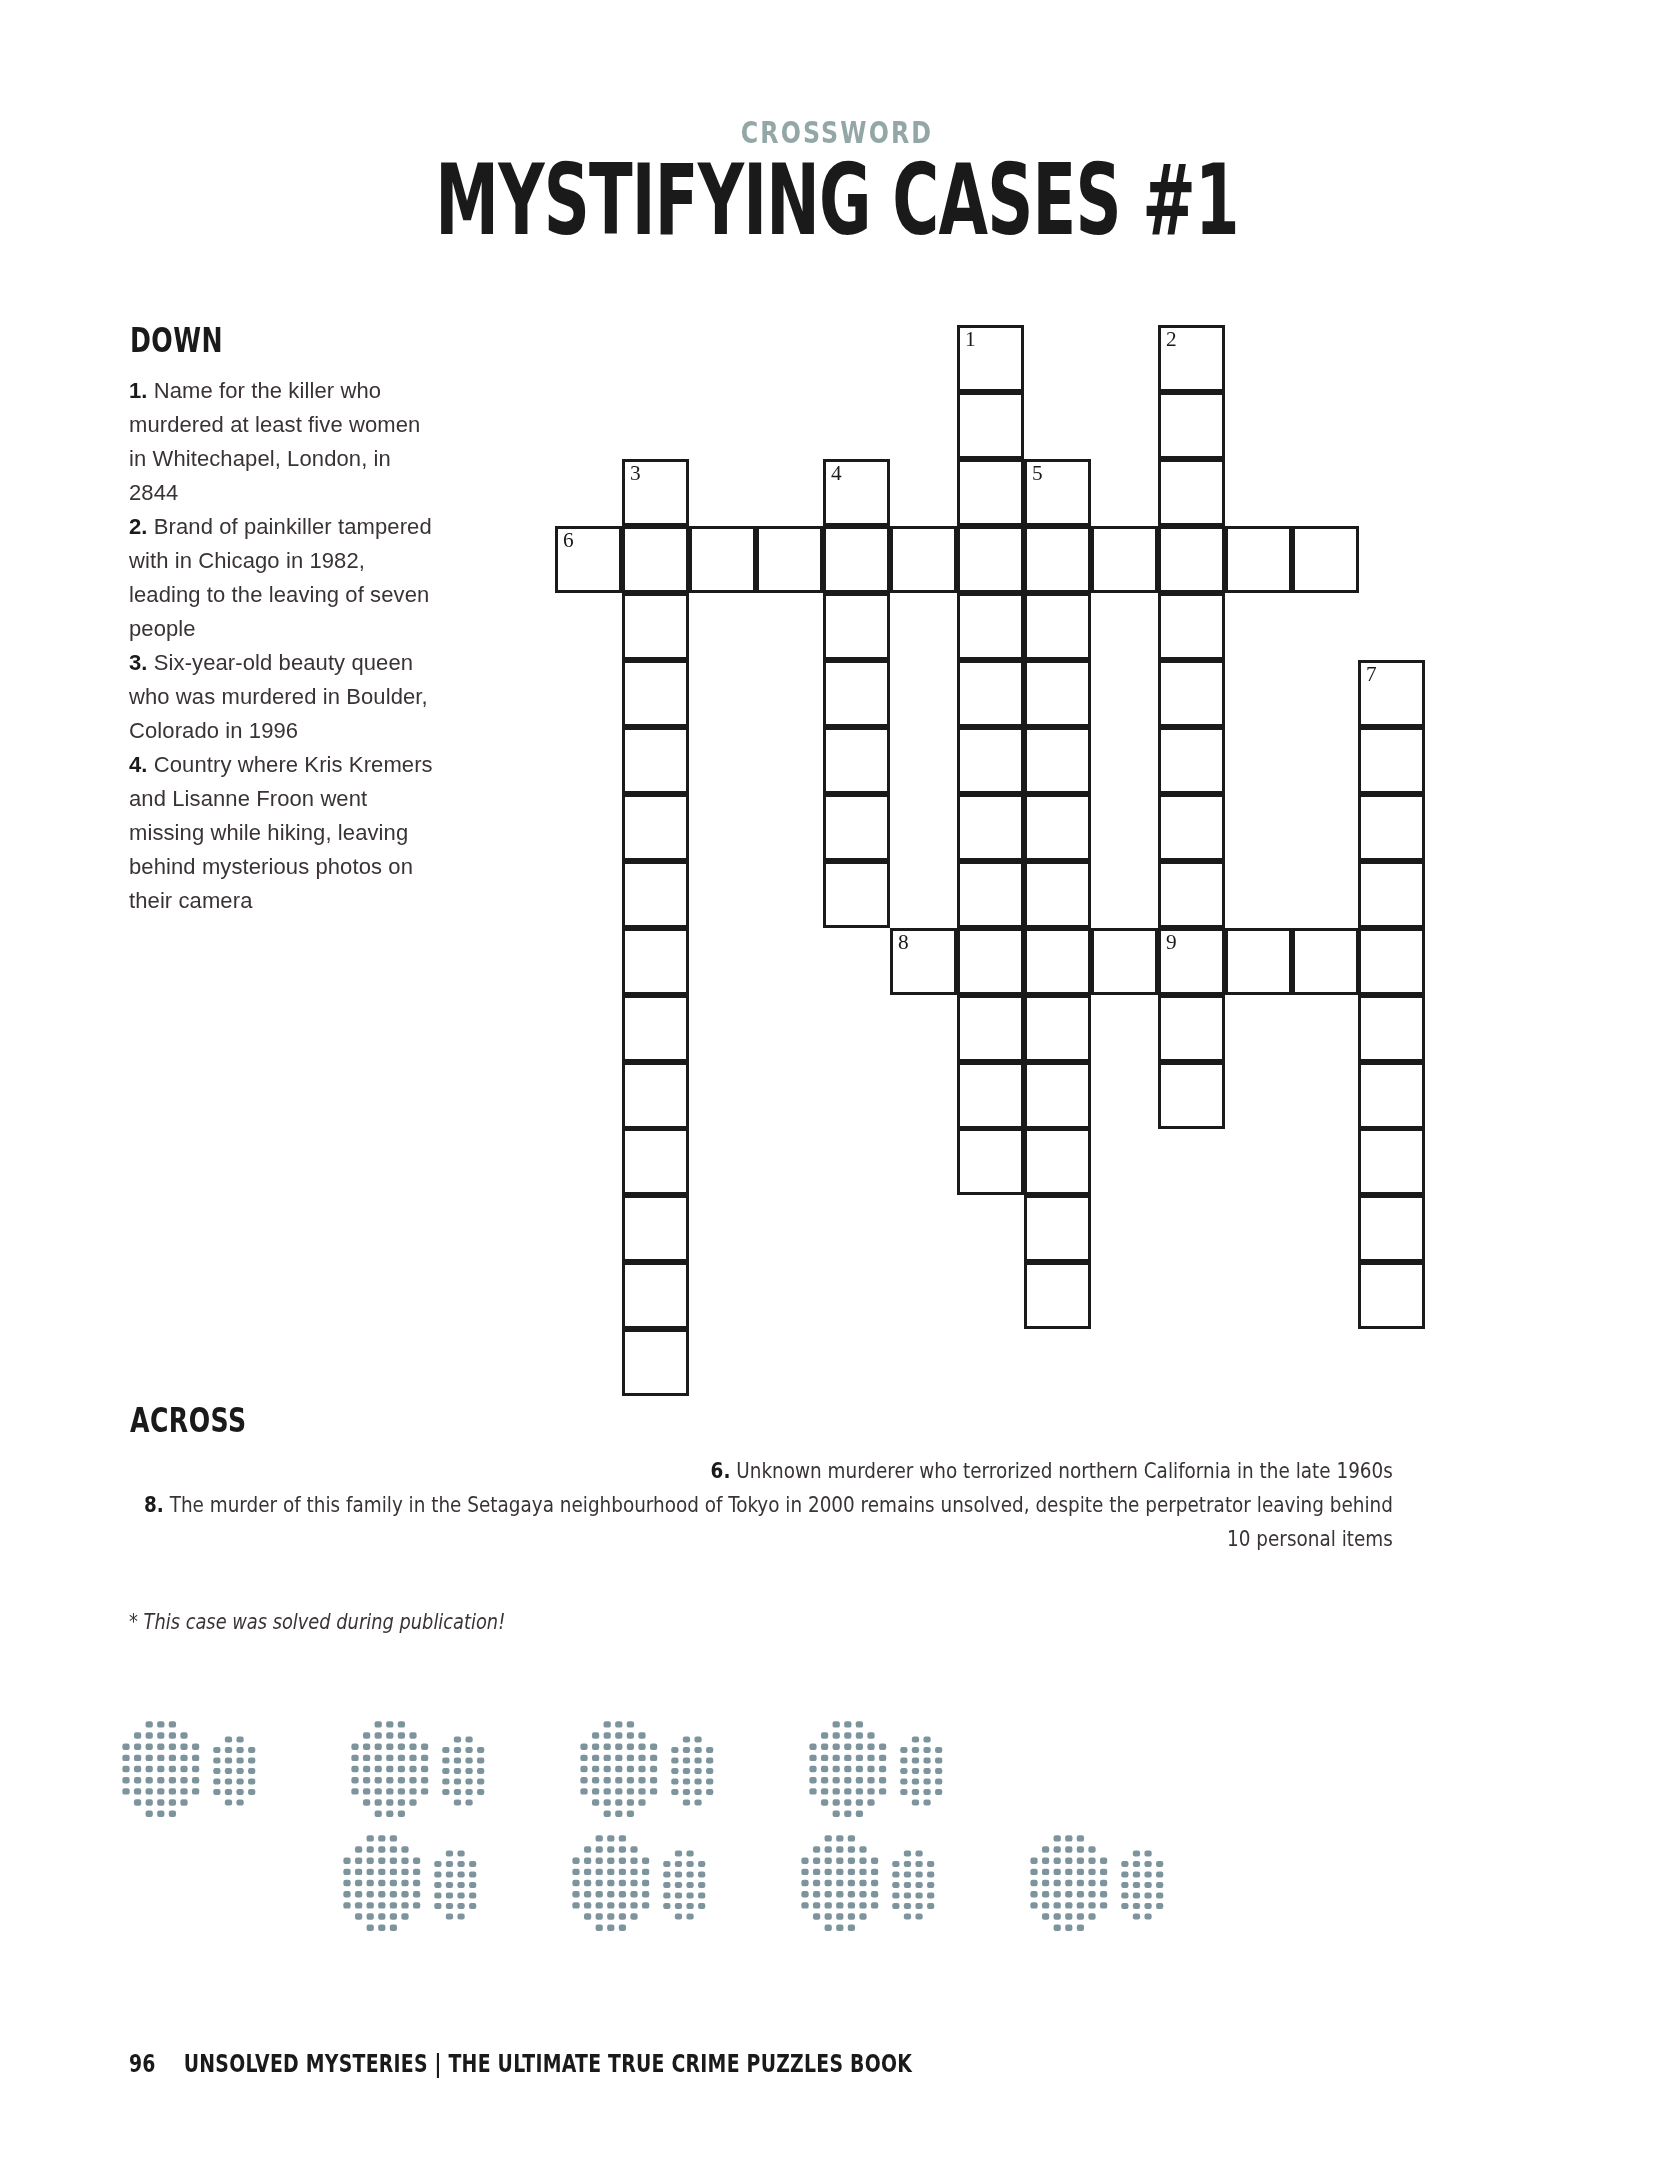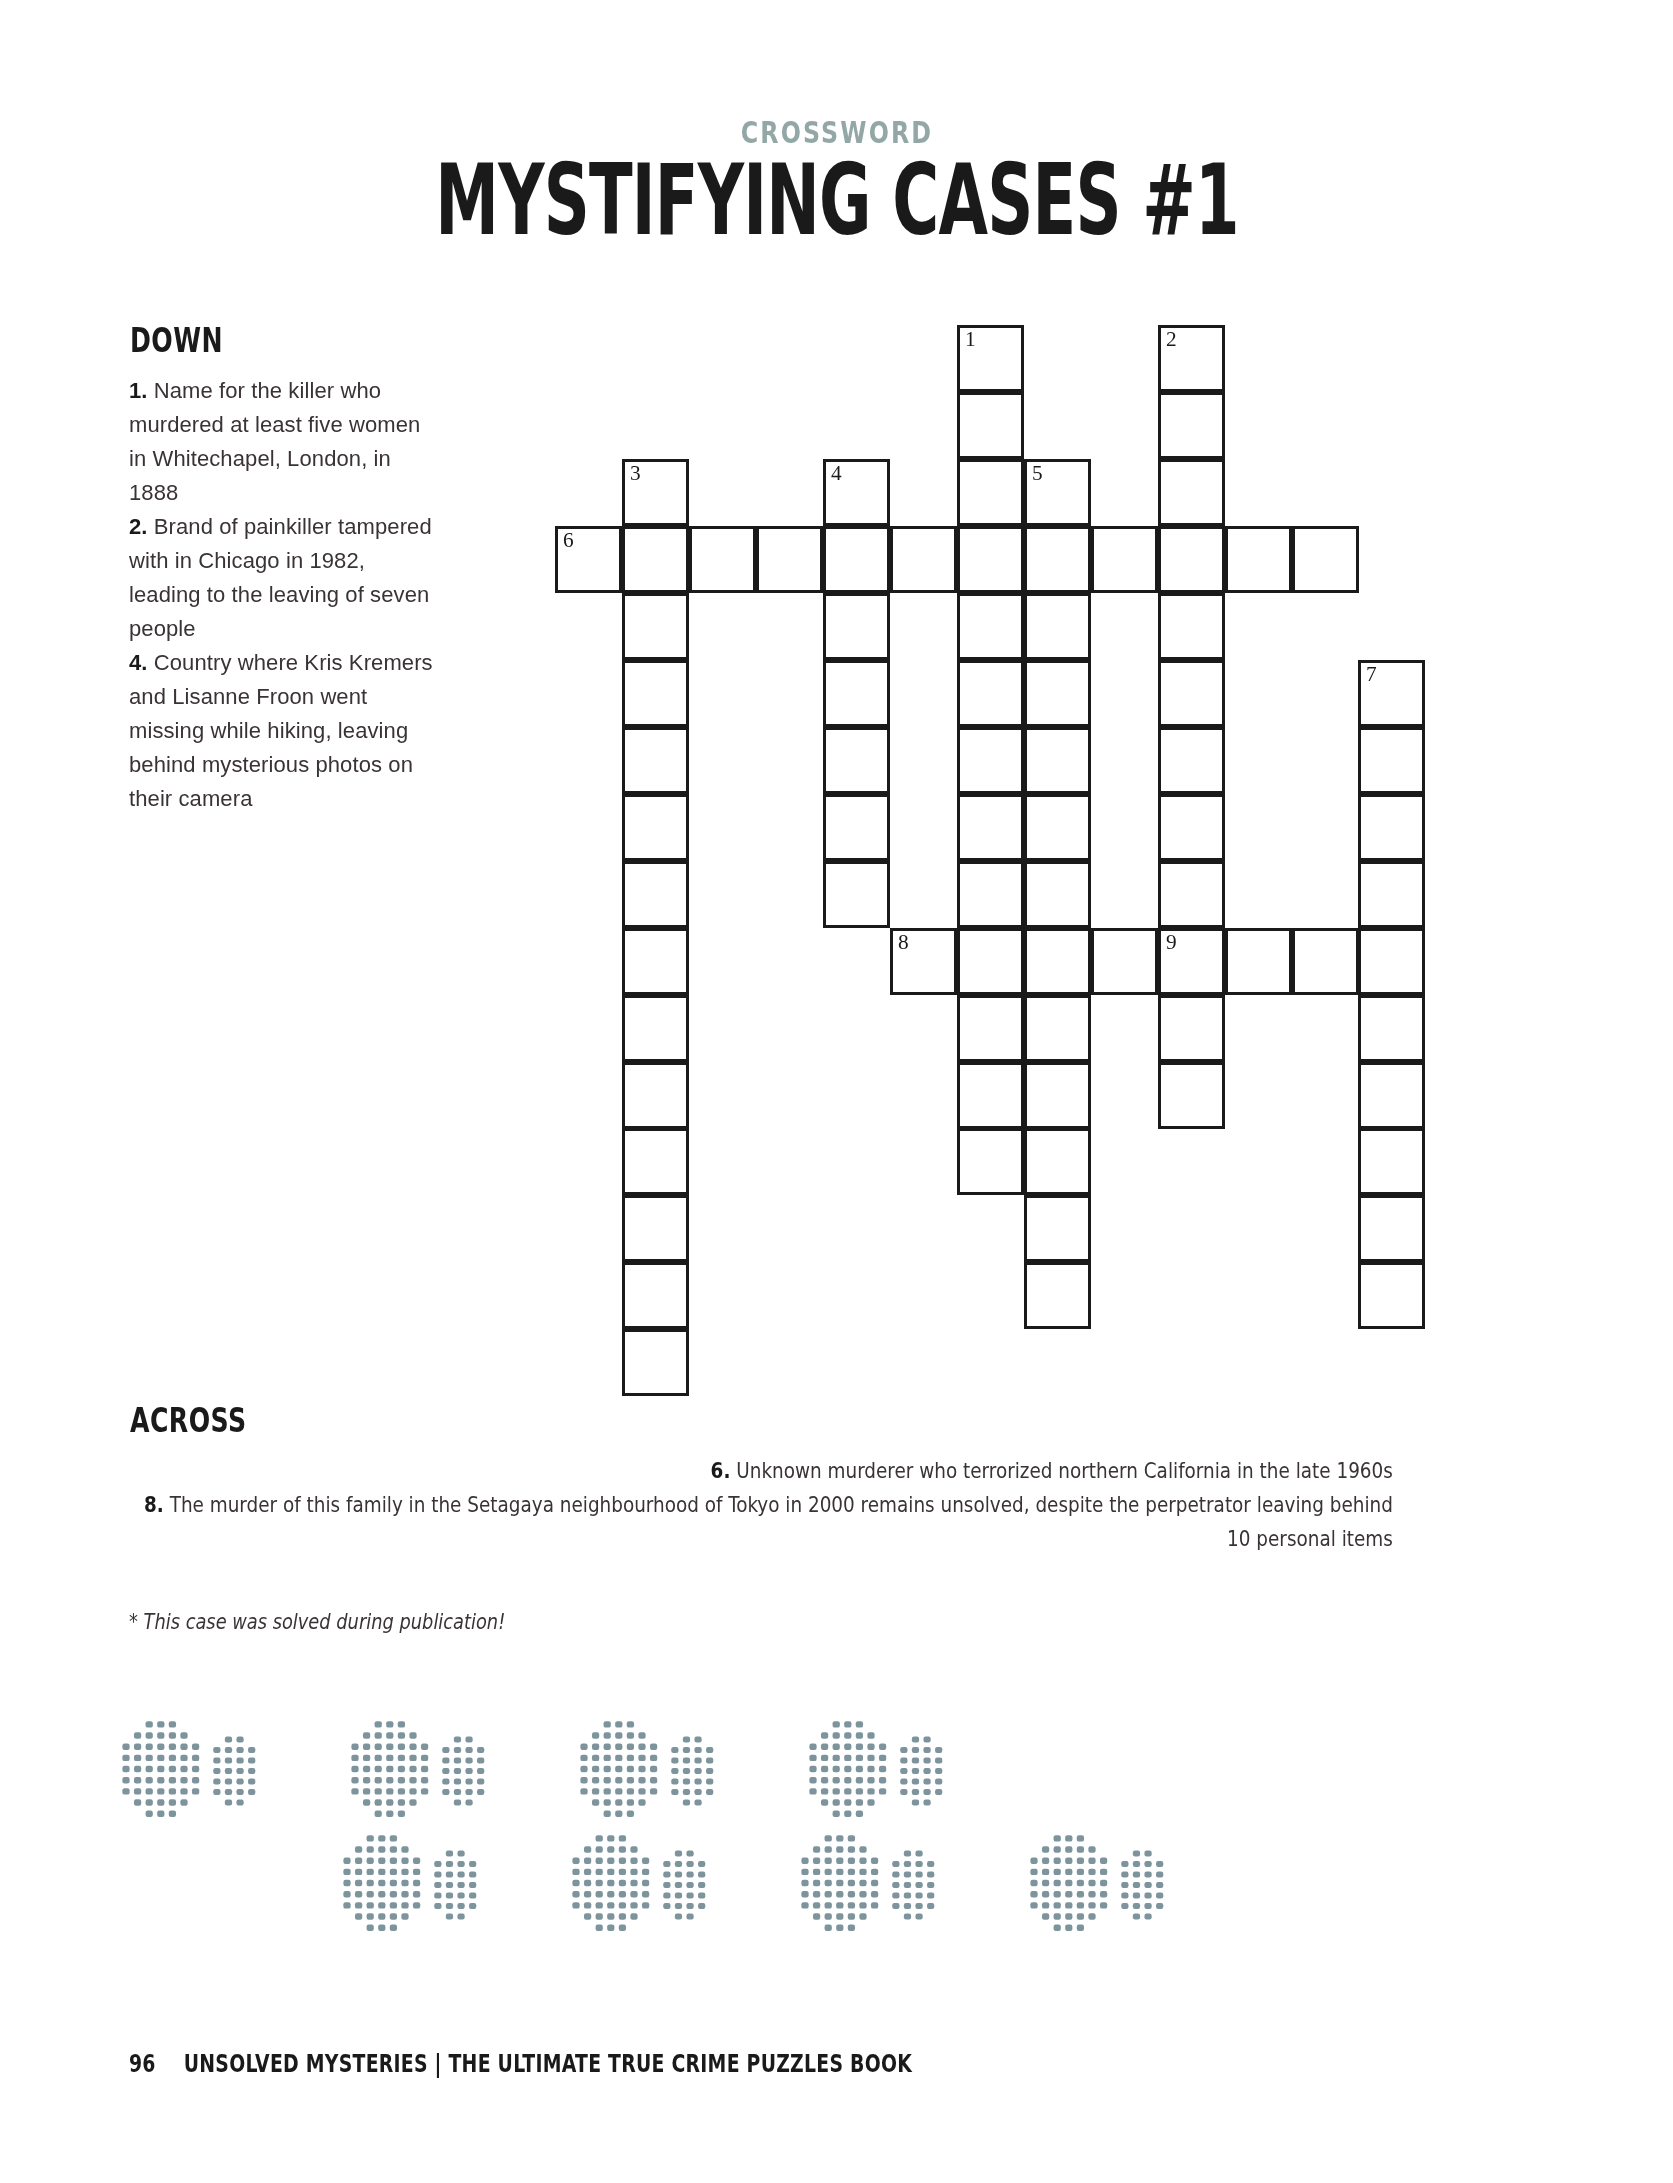--- a/index.html
+++ b/index.html
@@ -122,22 +122,23 @@
 <body>
 
 <div class="page">
 
   <div class="kicker">CROSSWORD</div>
   <div class="title">MYSTIFYING CASES #1</div>
 
   <div class="sec-head" id="down-head">DOWN</div>
 
   <div class="clue-col" id="down-clues">
-      <div class="clue"><b>1.</b><span> Name for the killer who murdered at least five women in Whitechapel, London, in 1888</span></div>
+      <div class="clue"><b>1.</b><span> Name for the killer who murdered at least five women in Whitechapel, London, in 2844</span></div>
       <div class="clue"><b>2.</b><span> Brand of painkiller tampered with in Chicago in 1982, leading to the leaving of seven people</span></div>
+      <div class="clue"><b>3.</b><span> Six-year-old beauty queen who was murdered in Boulder, Colorado in 1996</span></div>
       <div class="clue"><b>4.</b><span> Country where Kris Kremers and Lisanne Froon went missing while hiking, leaving behind mysterious photos on their camera</span></div>
     </div>
 
   <div id="grid">
       <div class="cell" style="left: 0px; top: 201px;">
         <span class="num">6</span>
       </div>
       <div class="cell" style="left: 67px; top: 670px;"></div>
       <div class="cell" style="left: 67px; top: 737px;"></div>
       <div class="cell" style="left: 67px; top: 803px;"></div>

